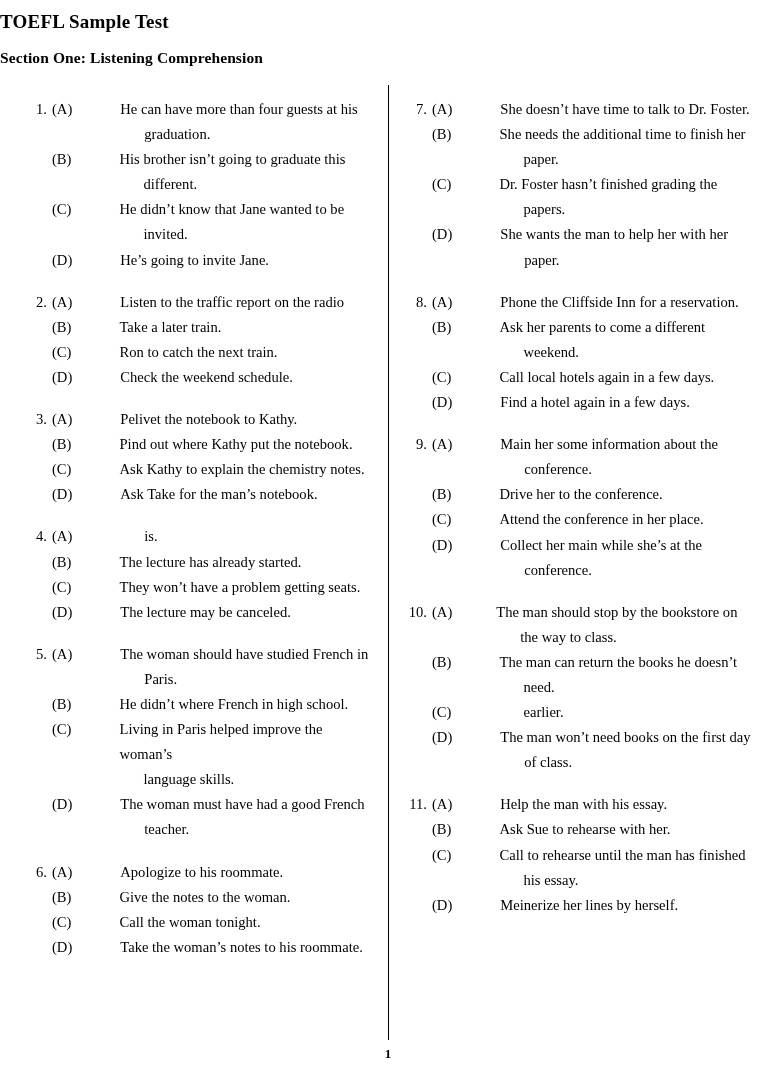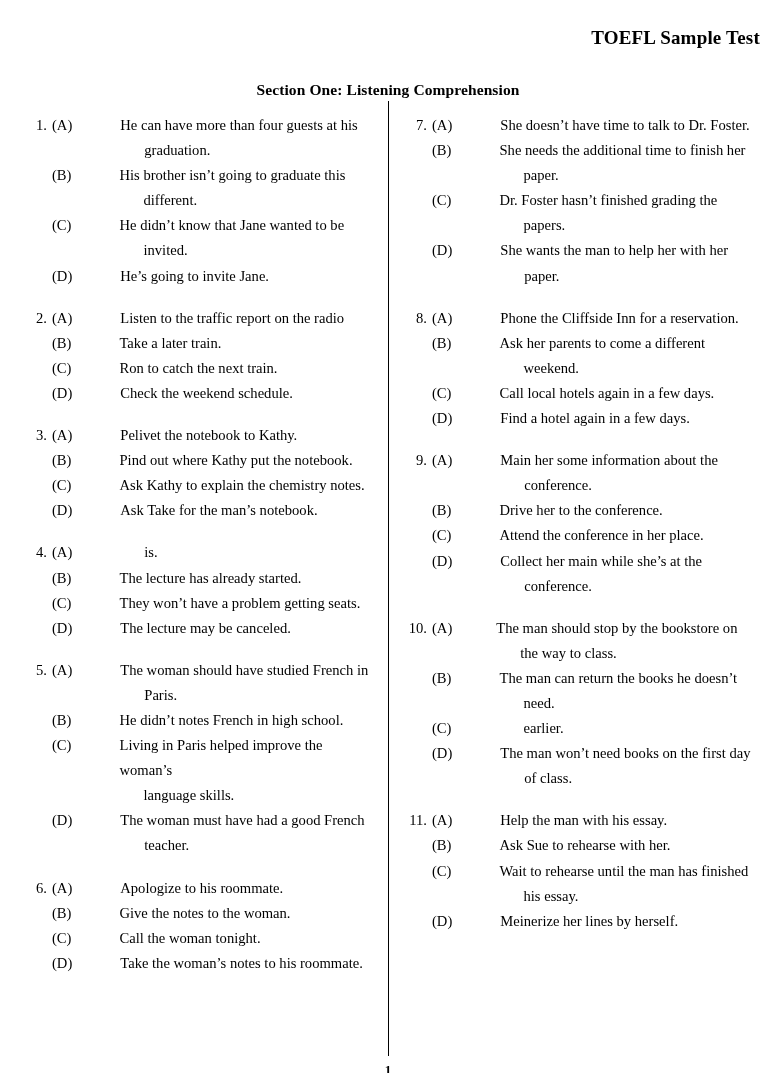--- a/index.html
+++ b/index.html
@@ -15,29 +15,28 @@
     position: relative;
     overflow: hidden;
   }
   .page {
     position: relative;
     width: 776px;
     height: 1073px;
     box-sizing: border-box;
   }
   .doc-title {
-    text-align: right;
+    text-align: left;
     font-size: 19px;
     font-weight: bold;
-    margin: 16px;
+    margin: 0;
     padding-top: 11px;
     letter-spacing: 0.2px;
   }
   .section-title {
-    text-align: center;
     font-size: 15.5px;
     font-weight: bold;
     margin: 0;
     padding-top: 16px;
     letter-spacing: 0.1px;
   }
   .divider {
     position: absolute;
     left: 388px;
     top: 85px;
@@ -230,21 +229,21 @@
         <div class="question">
           <div class="qline">
             <span class="qnum">5.</span>
             <div class="qopts">
               <div class="opt">
                 <span class="opt-label">(A)</span>
                 <span class="opt-text"><span>The woman should have studied French in</span><span class="cont">Paris.</span></span>
               </div>
               <div class="opt">
                 <span class="opt-label">(B)</span>
-                <span class="opt-text"><span>He didn’t notes French in high school.</span></span>
+                <span class="opt-text"><span>He didn’t where French in high school.</span></span>
               </div>
               <div class="opt">
                 <span class="opt-label">(C)</span>
                 <span class="opt-text"><span>Living in Paris helped improve the woman’s</span><span class="cont">language skills.</span></span>
               </div>
               <div class="opt">
                 <span class="opt-label">(D)</span>
                 <span class="opt-text"><span>The woman must have had a good French</span><span class="cont">teacher.</span></span>
               </div>
             </div>
@@ -374,21 +373,21 @@
               <div class="opt">
                 <span class="opt-label">(A)</span>
                 <span class="opt-text"><span>Help the man with his essay.</span></span>
               </div>
               <div class="opt">
                 <span class="opt-label">(B)</span>
                 <span class="opt-text"><span>Ask Sue to rehearse with her.</span></span>
               </div>
               <div class="opt">
                 <span class="opt-label">(C)</span>
-                <span class="opt-text"><span>Wait to rehearse until the man has finished</span><span class="cont">his essay.</span></span>
+                <span class="opt-text"><span>Call to rehearse until the man has finished</span><span class="cont">his essay.</span></span>
               </div>
               <div class="opt">
                 <span class="opt-label">(D)</span>
                 <span class="opt-text"><span>Meinerize her lines by herself.</span></span>
               </div>
             </div>
           </div>
         </div>
       </div>
   </div>

